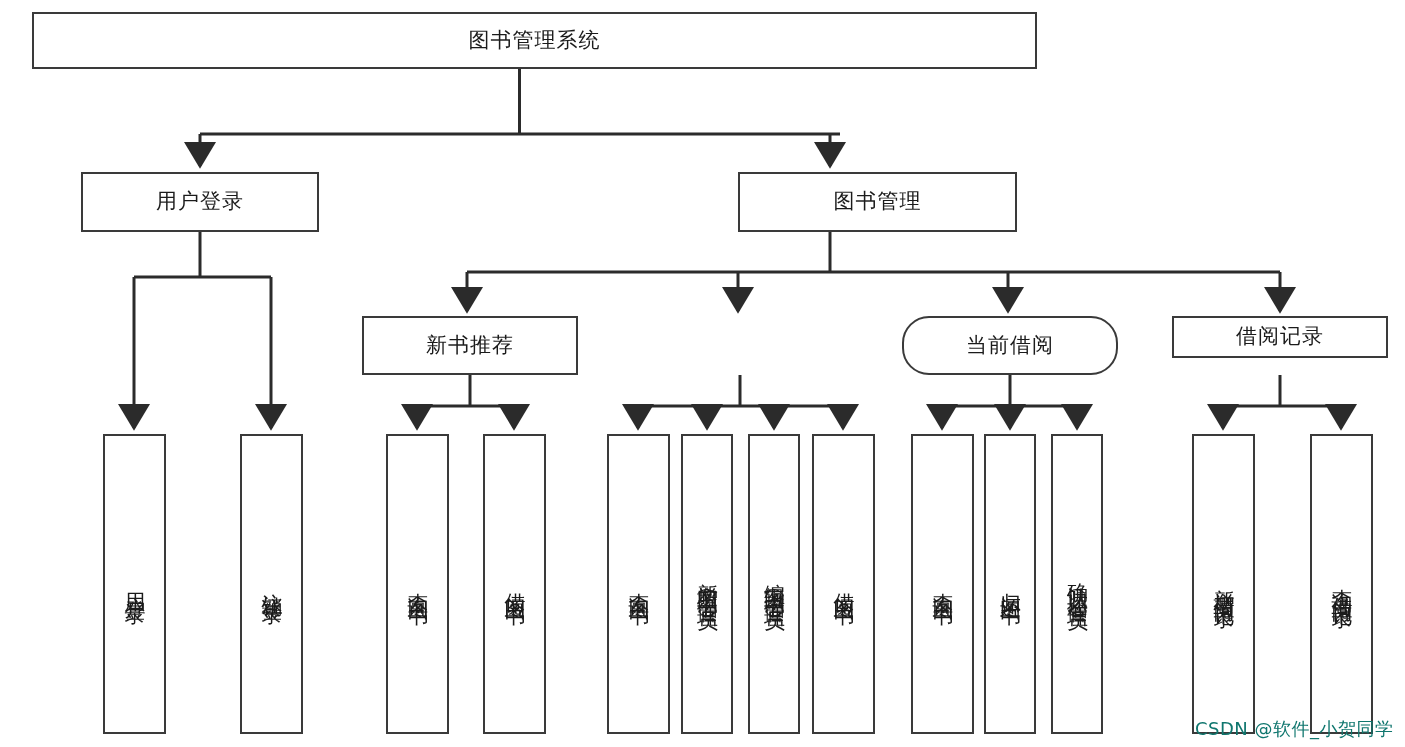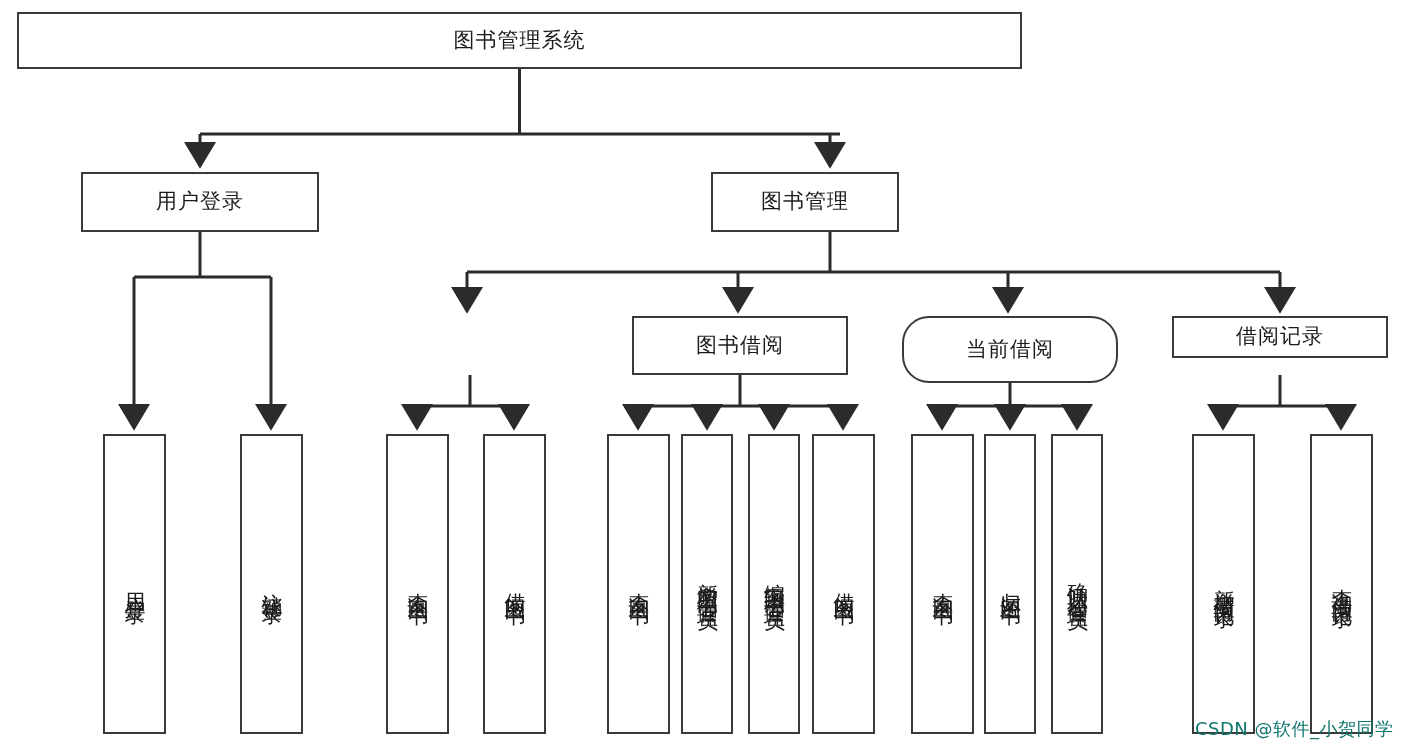--- a/index.html
+++ b/index.html
@@ -125,35 +125,35 @@
     </g>
 
     <g stroke="#2b2b2b" stroke-width="3" fill="none">
       <path d="M 1280 375 L 1280 406"></path>
       <path d="M 1223 406 L 1341 406"></path>
       <path d="M 1223 406 L 1223 428" marker-end="url(#arrow)"></path>
       <path d="M 1341 406 L 1341 428" marker-end="url(#arrow)"></path>
     </g>
   </svg>
 
-  <div class="node horiz" style="left:17px; top:12px; width:1005px; height:57px;">
+  <div class="node horiz" style="left:32px; top:12px; width:1005px; height:57px;">
     <span>图书管理系统</span>
   </div>
 
   <div class="node horiz" style="left:81px; top:172px; width:238px; height:60px;">
     <span>用户登录</span>
   </div>
-  <div class="node horiz" style="left:711px; top:172px; width:188px; height:60px;">
+  <div class="node horiz" style="left:738px; top:172px; width:279px; height:60px;">
     <span>图书管理</span>
   </div>
 
-  <div class="node horiz" style="left:632px; top:316px; width:216px; height:59px;">
-    <span>图书借阅</span>
-  </div>
-  <div class="node horiz" style="left:902px; top:316px; width:216px; height:67px;border-radius:27px;">
+  <div class="node horiz" style="left:362px; top:316px; width:216px; height:59px;">
+    <span>新书推荐</span>
+  </div>
+  <div class="node horiz" style="left:902px; top:316px; width:216px; height:59px;border-radius:27px;">
     <span>当前借阅</span>
   </div>
   <div class="node horiz" style="left:1172px; top:316px; width:216px; height:42px;">
     <span>借阅记录</span>
   </div>
 
   <div class="node vert" style="left:103px; top:434px; width:63px; height:300px;">
     <span class="vtext">用户登录</span>
   </div>
   <div class="node vert" style="left:240px; top:434px; width:63px; height:300px;">

